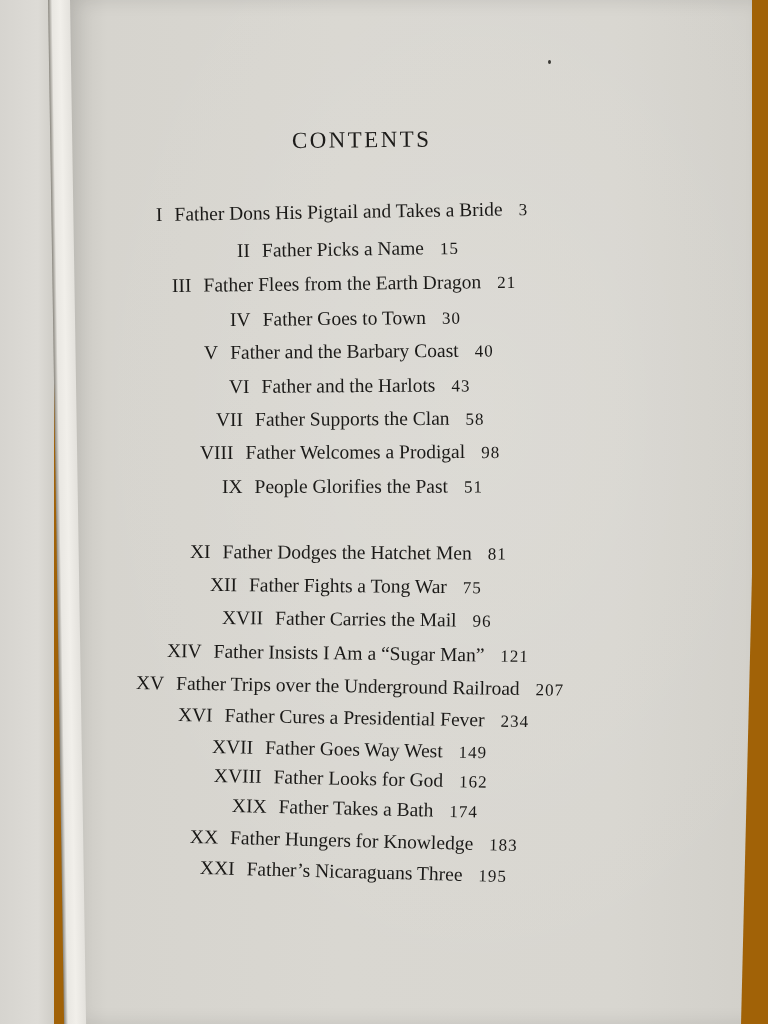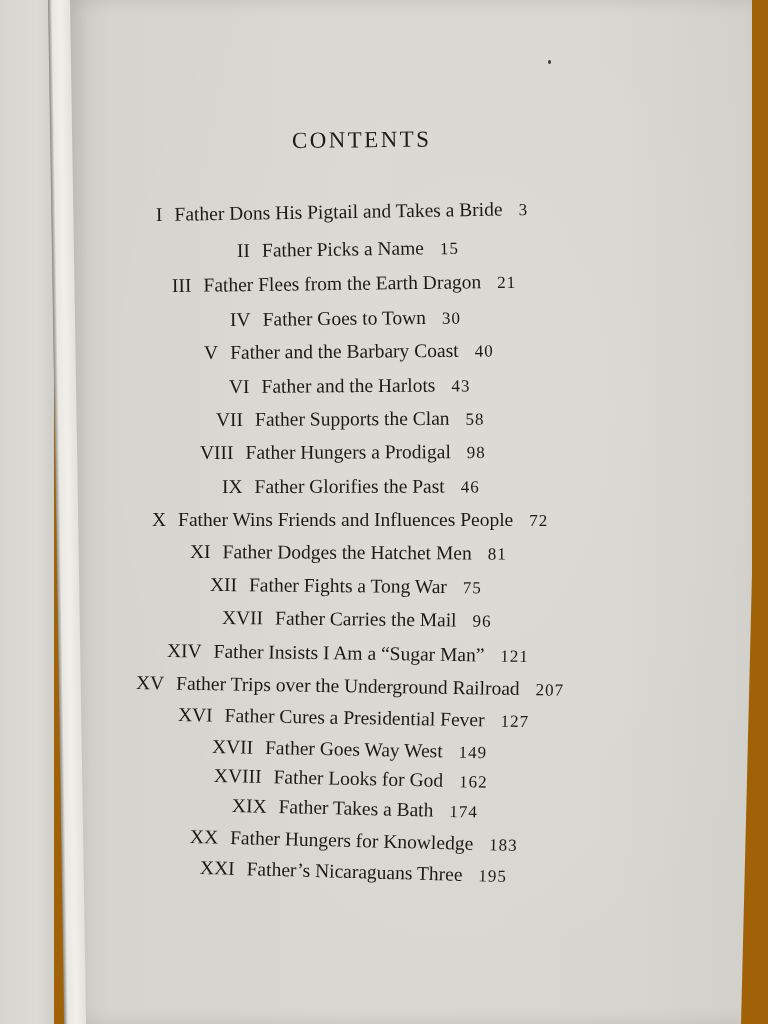--- a/index.html
+++ b/index.html
@@ -106,45 +106,42 @@
   <div class="toc-line" style="left:204px; top:342px; transform:rotate(-0.5deg);">
     <span class="num">V</span><span>Father and the Barbary Coast</span><span class="page">40</span>
   </div>
   <div class="toc-line" style="left:229px; top:376px; transform:rotate(-0.4deg);">
     <span class="num">VI</span><span>Father and the Harlots</span><span class="page">43</span>
   </div>
   <div class="toc-line" style="left:216px; top:409px; transform:rotate(-0.3deg);">
     <span class="num">VII</span><span>Father Supports the Clan</span><span class="page">58</span>
   </div>
   <div class="toc-line" style="left:200px; top:442px; transform:rotate(-0.2deg);">
-    <span class="num">VIII</span><span>Father Hungers a Prodigal</span><span class="page">98</span>
+    <span class="num">VIII</span><span>Father Welcomes a Prodigal</span><span class="page">98</span>
   </div>
   <div class="toc-line" style="left:222px; top:476px; transform:rotate(-0.1deg);">
-    <span class="num">IX</span><span>Father Glorifies the Past</span><span class="page">46</span>
-  </div>
-  <div class="toc-line" style="left:152px; top:509px;">
-    <span class="num">X</span><span>Father Wins Friends and Influences People</span><span class="page">72</span>
+    <span class="num">IX</span><span>People Glorifies the Past</span><span class="page">51</span>
   </div>
   <div class="toc-line" style="left:190px; top:541px; transform:rotate(0.3deg);">
     <span class="num">XI</span><span>Father Dodges the Hatchet Men</span><span class="page">81</span>
   </div>
   <div class="toc-line" style="left:210px; top:574px; transform:rotate(0.5deg);">
     <span class="num">XII</span><span>Father Fights a Tong War</span><span class="page">75</span>
   </div>
   <div class="toc-line" style="left:222px; top:607px; transform:rotate(0.6deg);">
     <span class="num">XVII</span><span>Father Carries the Mail</span><span class="page">96</span>
   </div>
   <div class="toc-line" style="left:167px; top:640px; transform:rotate(0.8deg);">
     <span class="num">XIV</span><span>Father Insists I Am a “Sugar Man”</span><span class="page">121</span>
   </div>
   <div class="toc-line" style="left:136px; top:672px; transform:rotate(0.9deg);">
     <span class="num">XV</span><span>Father Trips over the Underground Railroad</span><span class="page">207</span>
   </div>
   <div class="toc-line" style="left:178px; top:704px; transform:rotate(1.0deg);">
-    <span class="num">XVI</span><span>Father Cures a Presidential Fever</span><span class="page">127</span>
+    <span class="num">XVI</span><span>Father Cures a Presidential Fever</span><span class="page">234</span>
   </div>
   <div class="toc-line" style="left:212px; top:736px; transform:rotate(1.1deg);">
     <span class="num">XVII</span><span>Father Goes Way West</span><span class="page">149</span>
   </div>
   <div class="toc-line" style="left:214px; top:765px; transform:rotate(1.2deg);">
     <span class="num">XVIII</span><span>Father Looks for God</span><span class="page">162</span>
   </div>
   <div class="toc-line" style="left:232px; top:795px; transform:rotate(1.3deg);">
     <span class="num">XIX</span><span>Father Takes a Bath</span><span class="page">174</span>
   </div>

